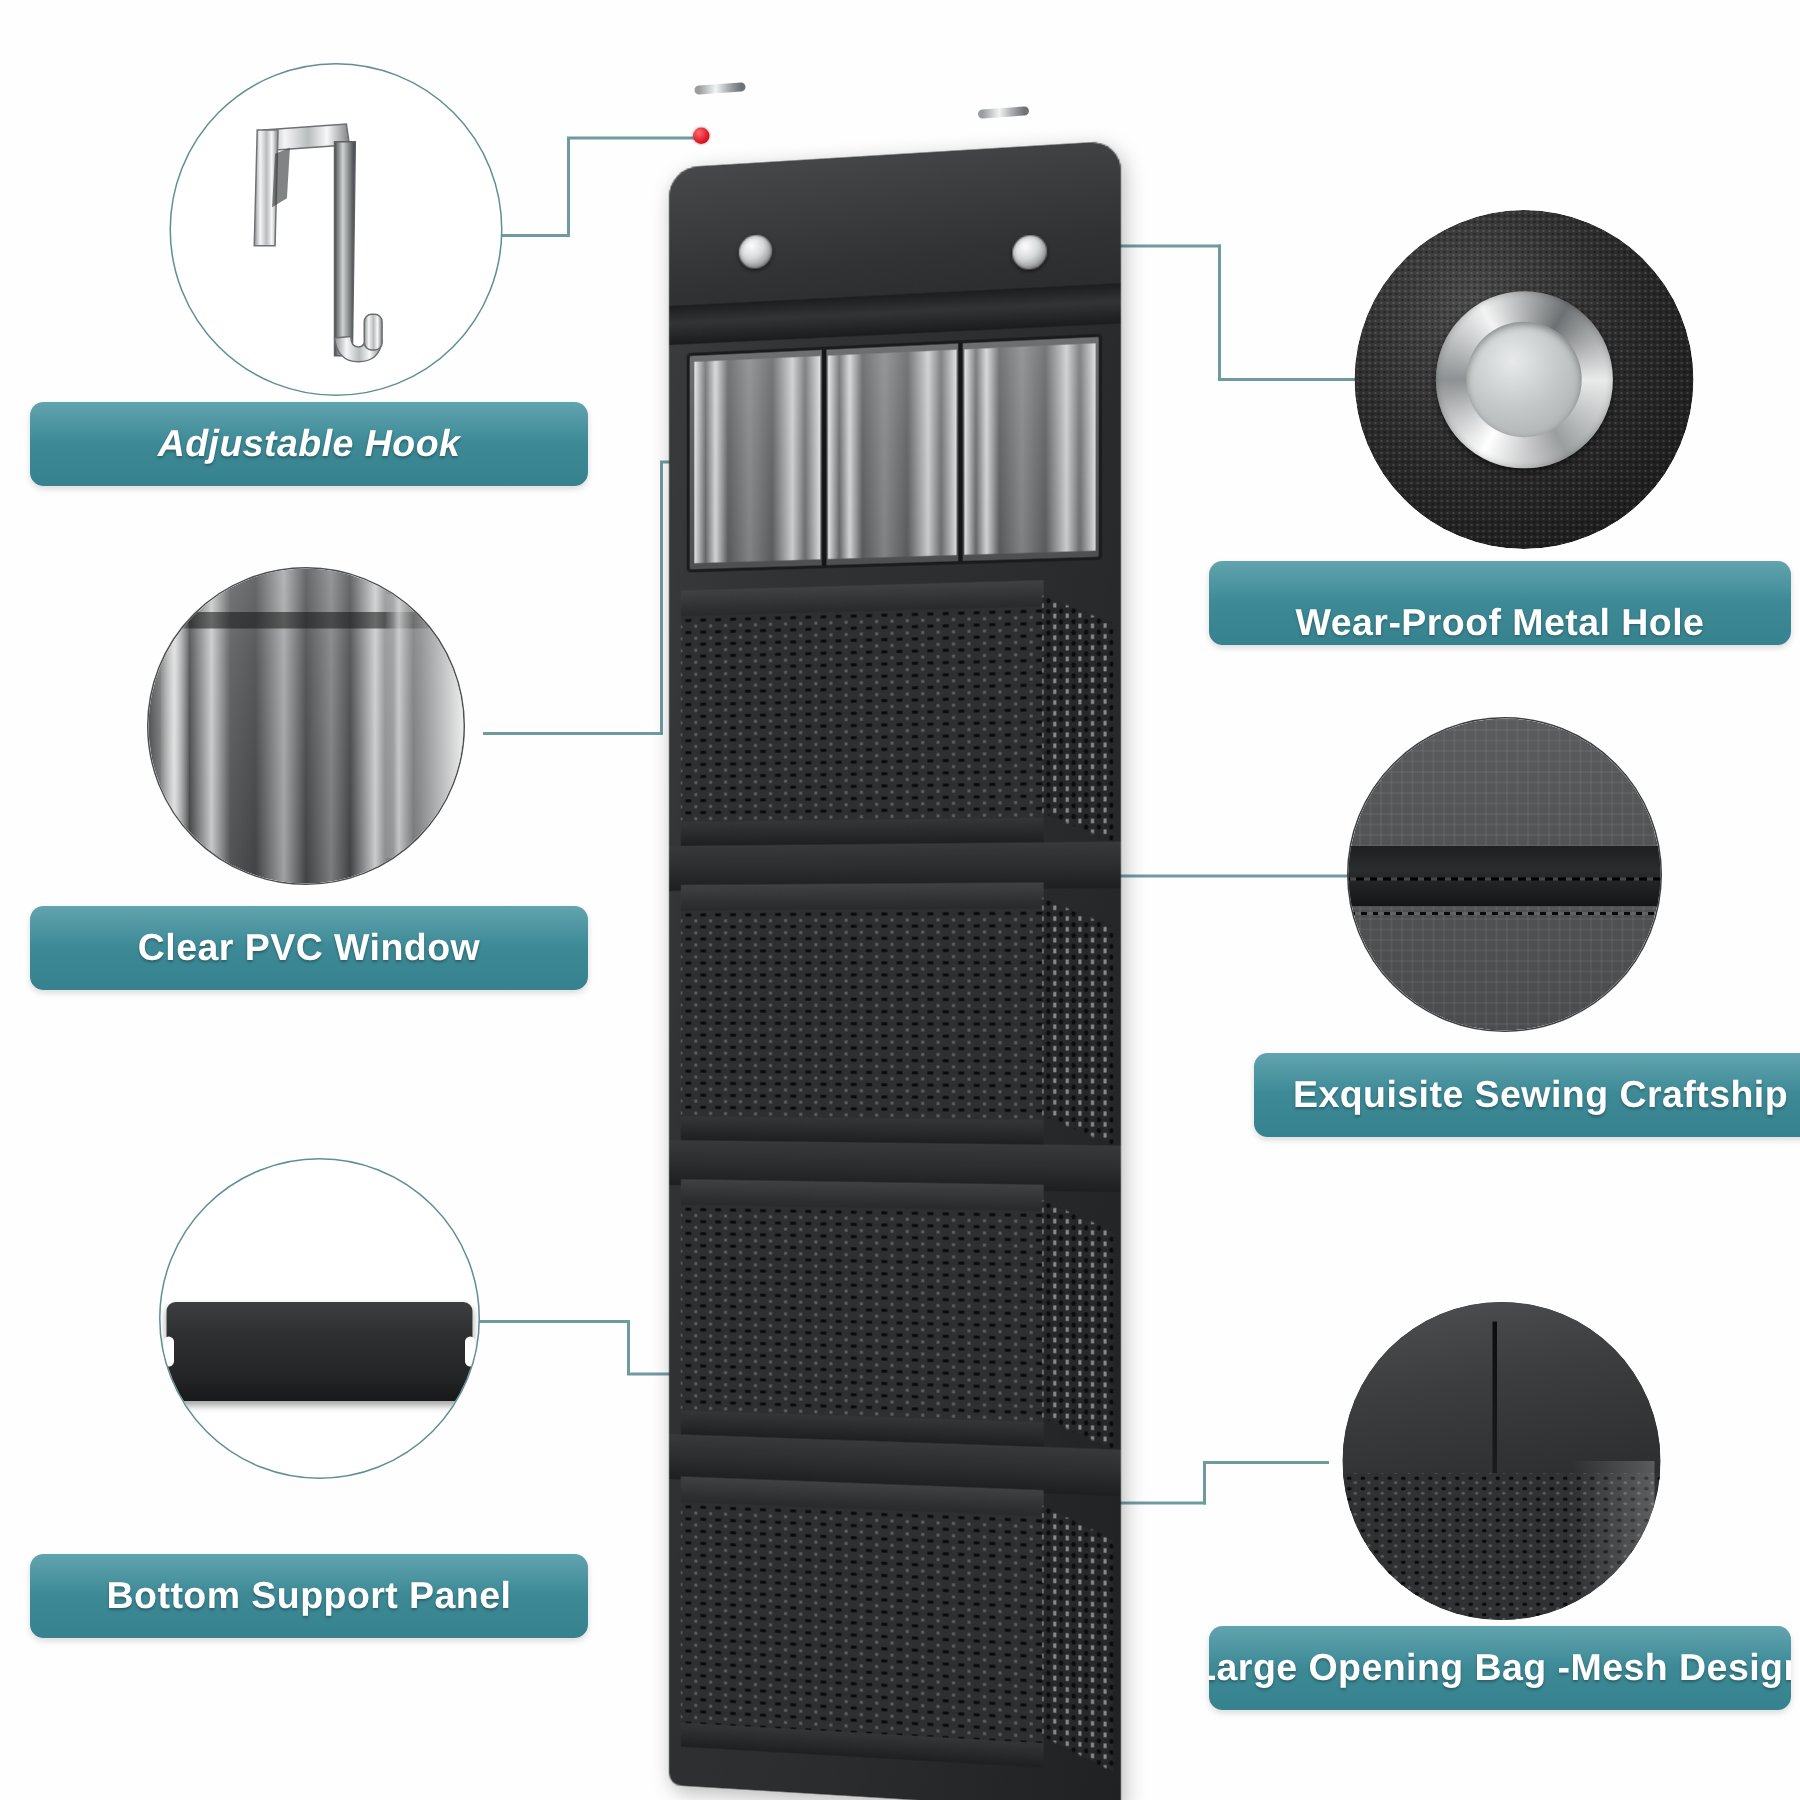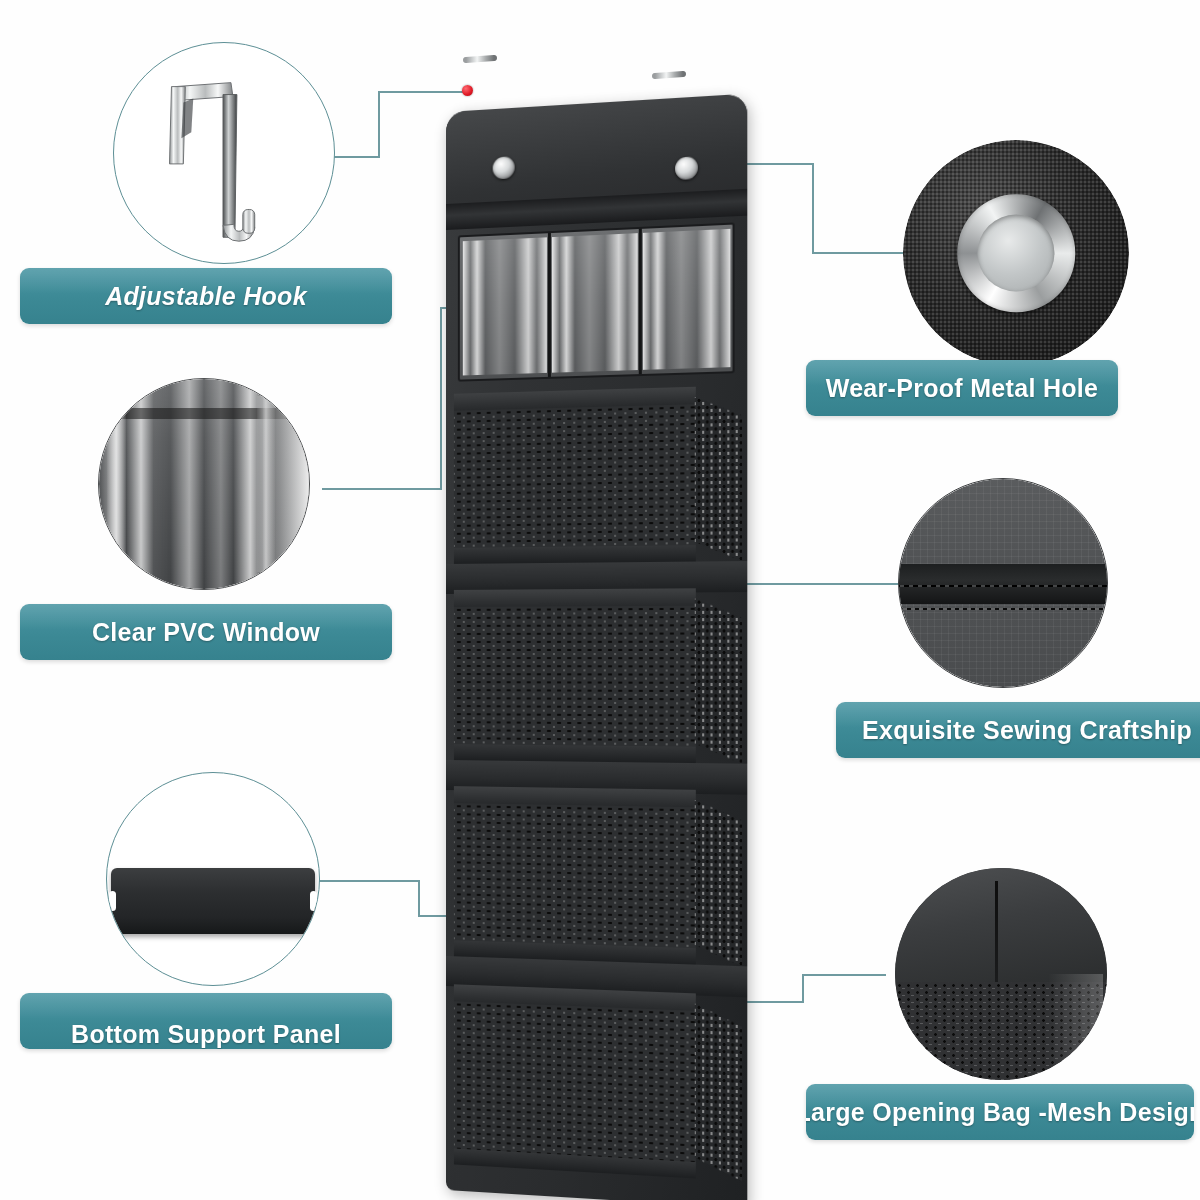--- a/index.html
+++ b/index.html
@@ -383,33 +383,33 @@
     <span>Clear PVC Window</span>
   </div>
 
   <div class="bubble bubble-outline" style="left:106px; top:772px; width:214px; height:214px;">
     <div class="panel-bar">
       <div class="panel-notch l"></div>
       <div class="panel-notch r"></div>
     </div>
   </div>
 
-  <div class="label-pill" style="left:20px; top:993px; width:372px; height:56px; font-size:25px;align-items:flex-end;">
+  <div class="label-pill" style="left:20px; top:1036px; width:372px; height:56px; font-size:25px;">
     <span>Bottom Support Panel</span>
   </div>
 
   <div class="bubble" style="left:903px; top:140px; width:226px; height:226px;">
     <div class="grommet-fabric">
       <div class="grommet-ring">
         <div class="grommet-inner"></div>
       </div>
     </div>
   </div>
 
-  <div class="label-pill" style="left:806px; top:360px; width:312px; height:56px; font-size:25px;">
+  <div class="label-pill" style="left:806px; top:374px; width:388px; height:56px; font-size:25px;align-items:flex-end;">
     <span>Wear-Proof Metal Hole</span>
   </div>
 
   <div class="bubble" style="left:898px; top:478px; width:210px; height:210px; border:1.2px solid #3c3e40;">
     <div class="sew-body">
       <div class="sew-band"></div>
       <div class="sew-stitch"></div>
     </div>
   </div>
 

